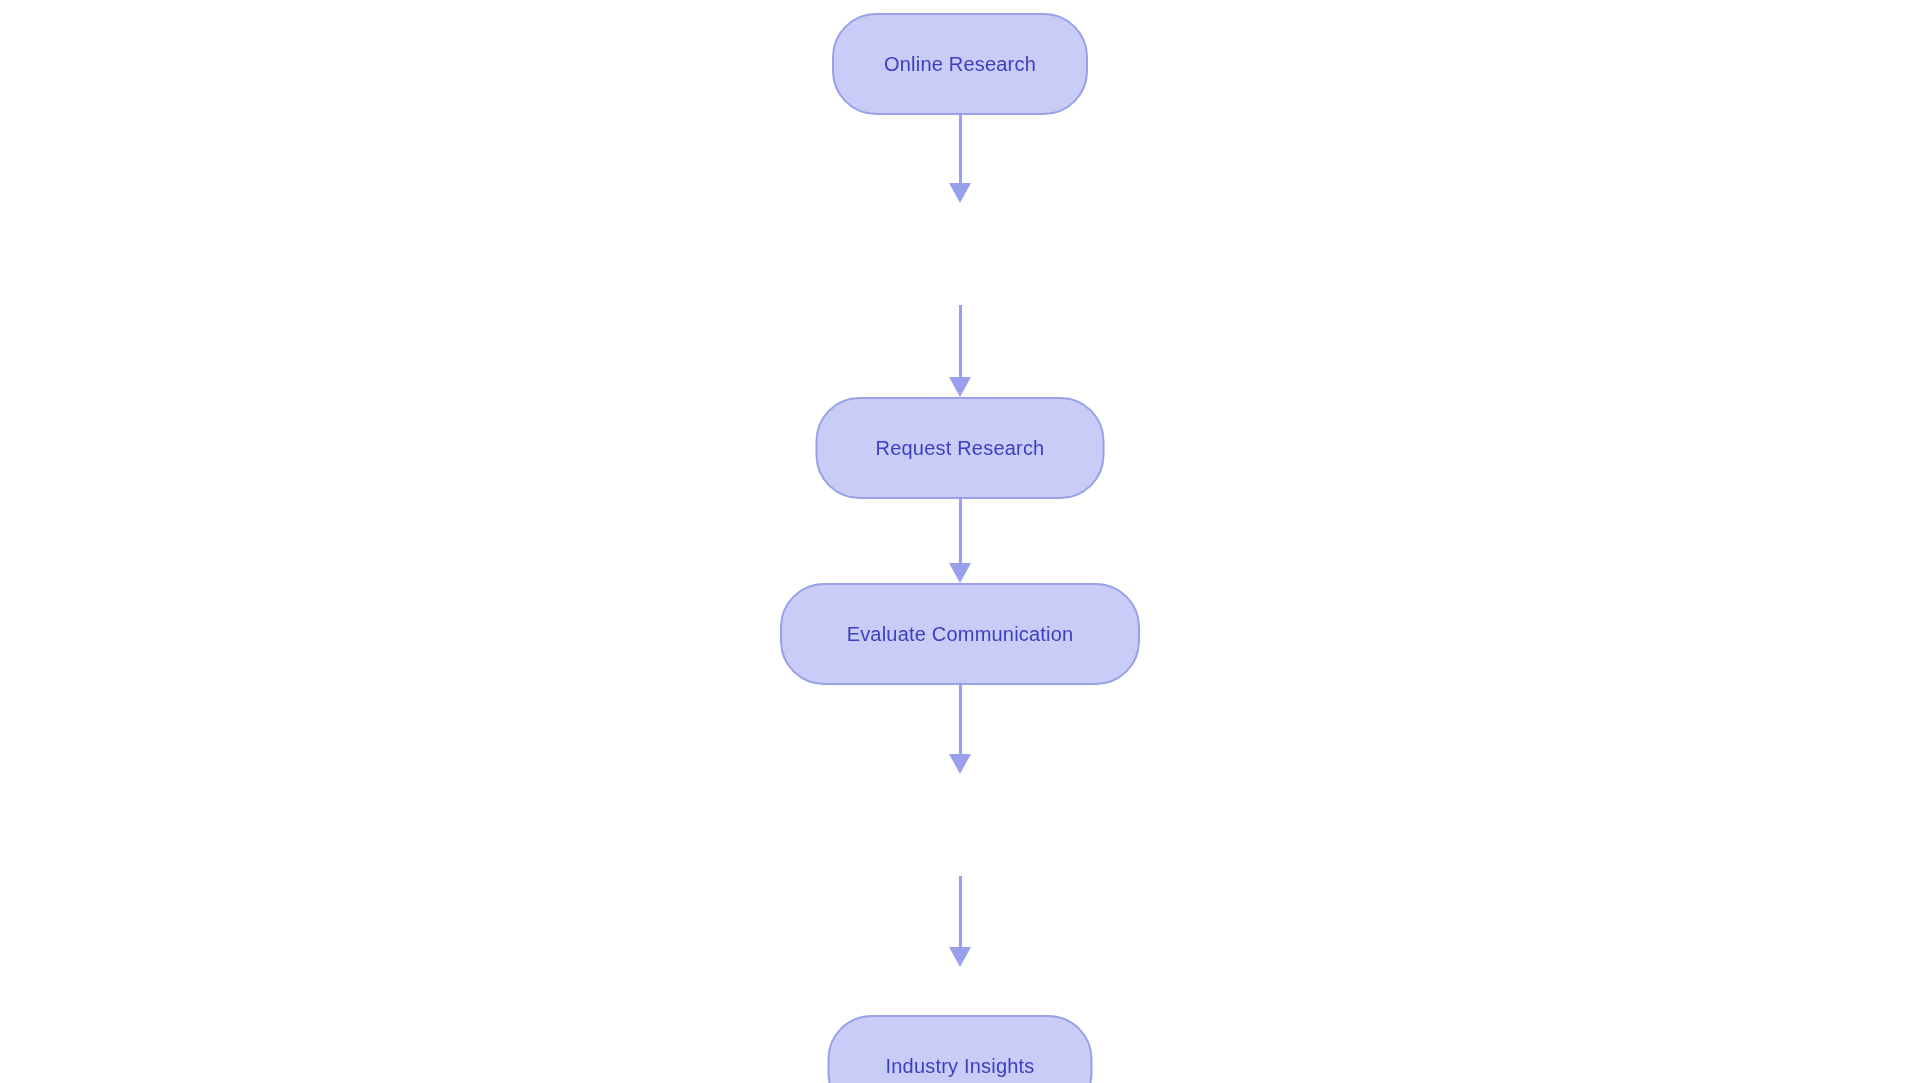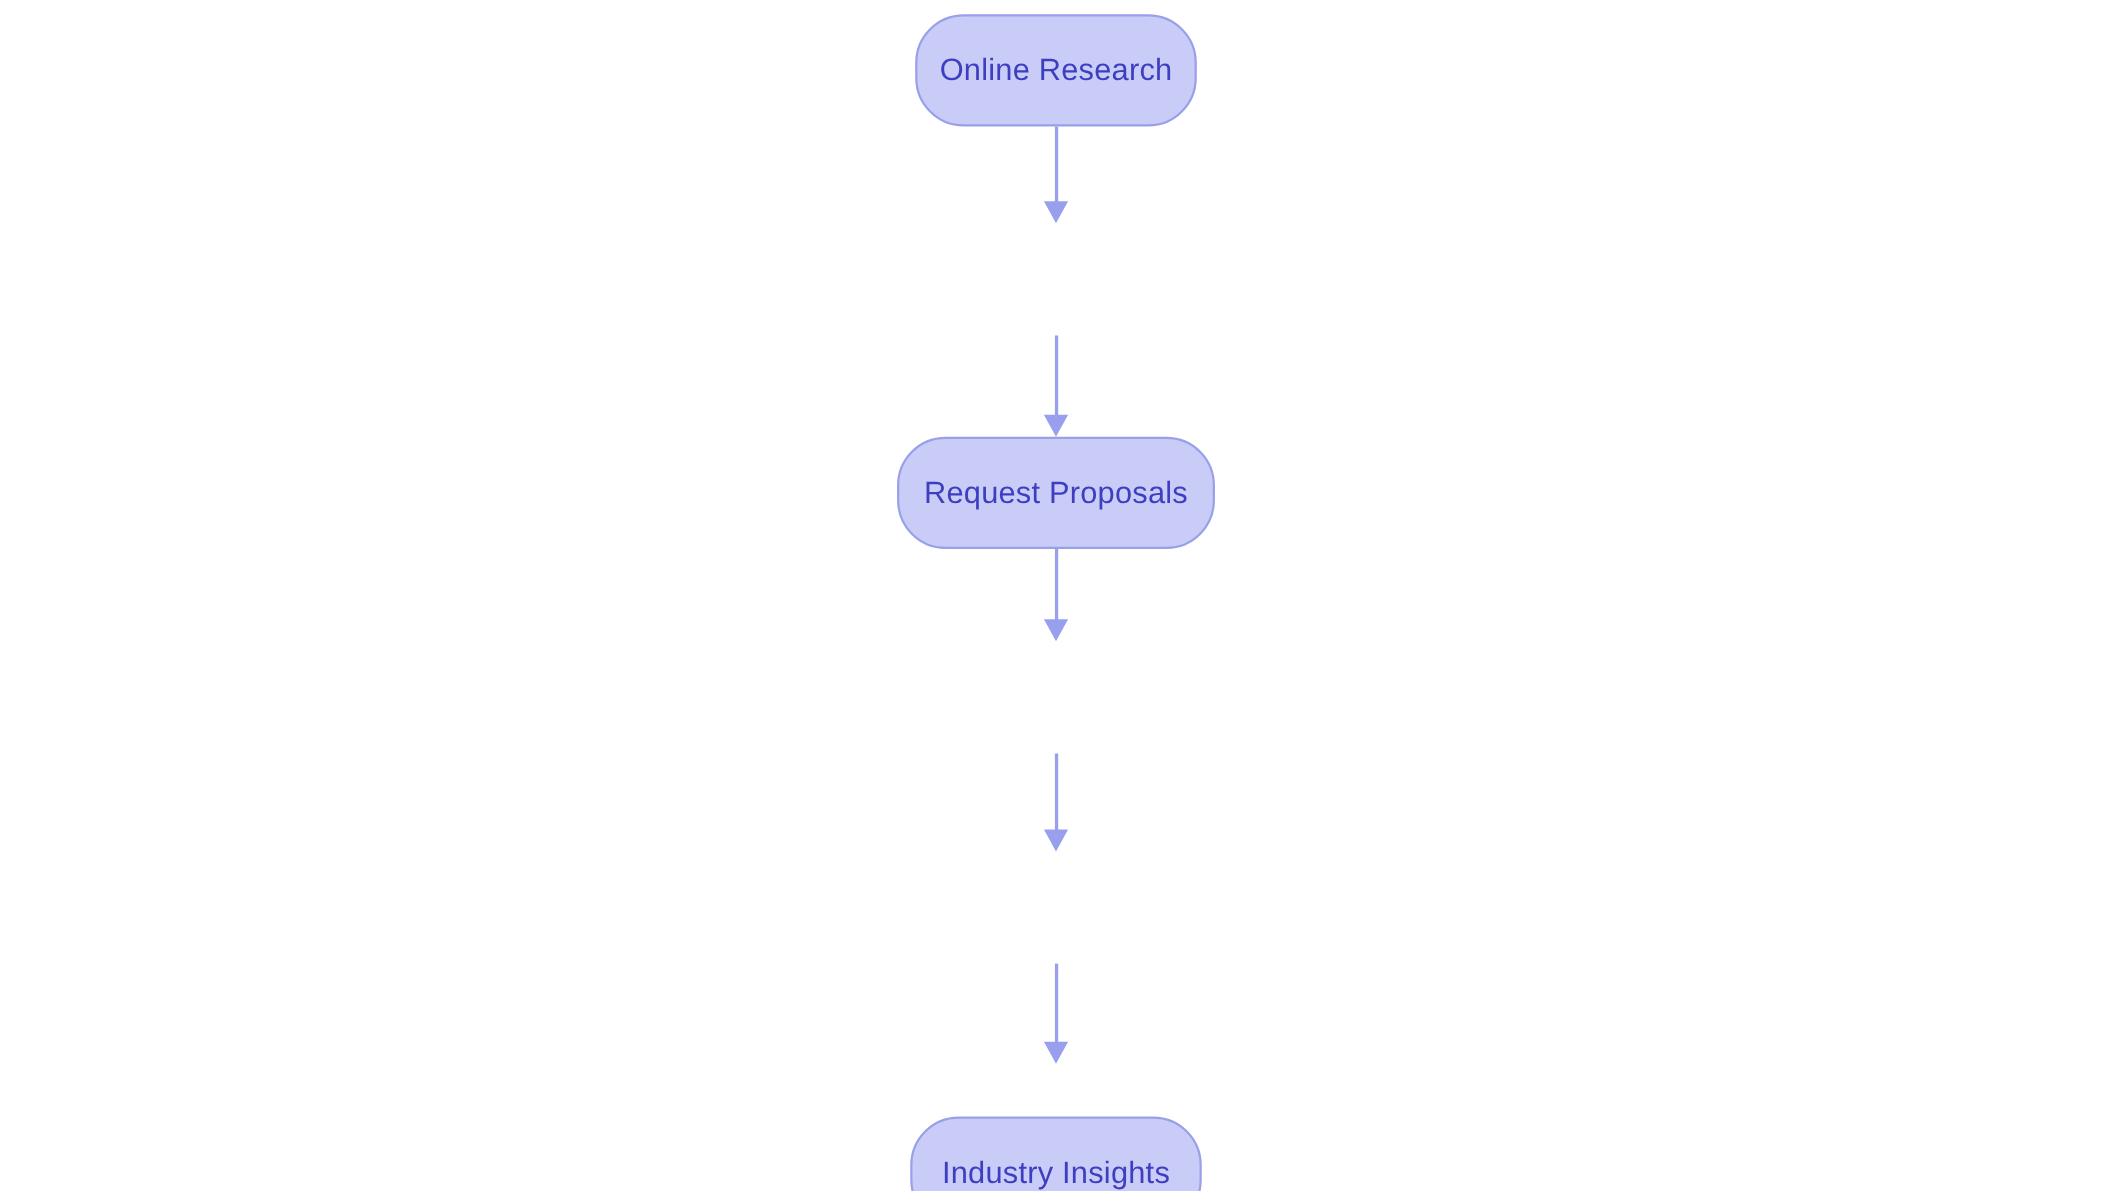--- a/index.html
+++ b/index.html
@@ -26,21 +26,21 @@
     left: 50%;
     transform: translateX(-50%);
     height: 102px;
     background: var(--node-fill);
     border: 2px solid var(--node-border);
     border-radius: 44px;
     display: flex;
     align-items: center;
     justify-content: center;
     color: var(--node-text);
-    font-size: 28px;
+    font-size: 20px;
     letter-spacing: 0.2px;
     white-space: nowrap;
   }
   .edge {
     position: absolute;
     left: 50%;
     transform: translateX(-50%);
     width: 24px;
     display: flex;
     flex-direction: column;
@@ -74,28 +74,31 @@
     <div class="edge-head"></div>
   </div>
 
 
   <div class="edge" style="top:305px; height:92px;">
     <div class="edge-line"></div>
     <div class="edge-head"></div>
   </div>
 
   <div class="flow-node" style="top:397px; width:289px;">
-    <span>Request Proposals</span>
+    <span>Request Research</span>
   </div>
 
   <div class="edge" style="top:499px; height:84px;">
     <div class="edge-line"></div>
     <div class="edge-head"></div>
   </div>
 
+  <div class="flow-node" style="top:583px; width:360px;">
+    <span>Evaluate Communication</span>
+  </div>
 
   <div class="edge" style="top:685px; height:89px;">
     <div class="edge-line"></div>
     <div class="edge-head"></div>
   </div>
 
 
   <div class="edge" style="top:876px; height:91px;">
     <div class="edge-line"></div>
     <div class="edge-head"></div>

